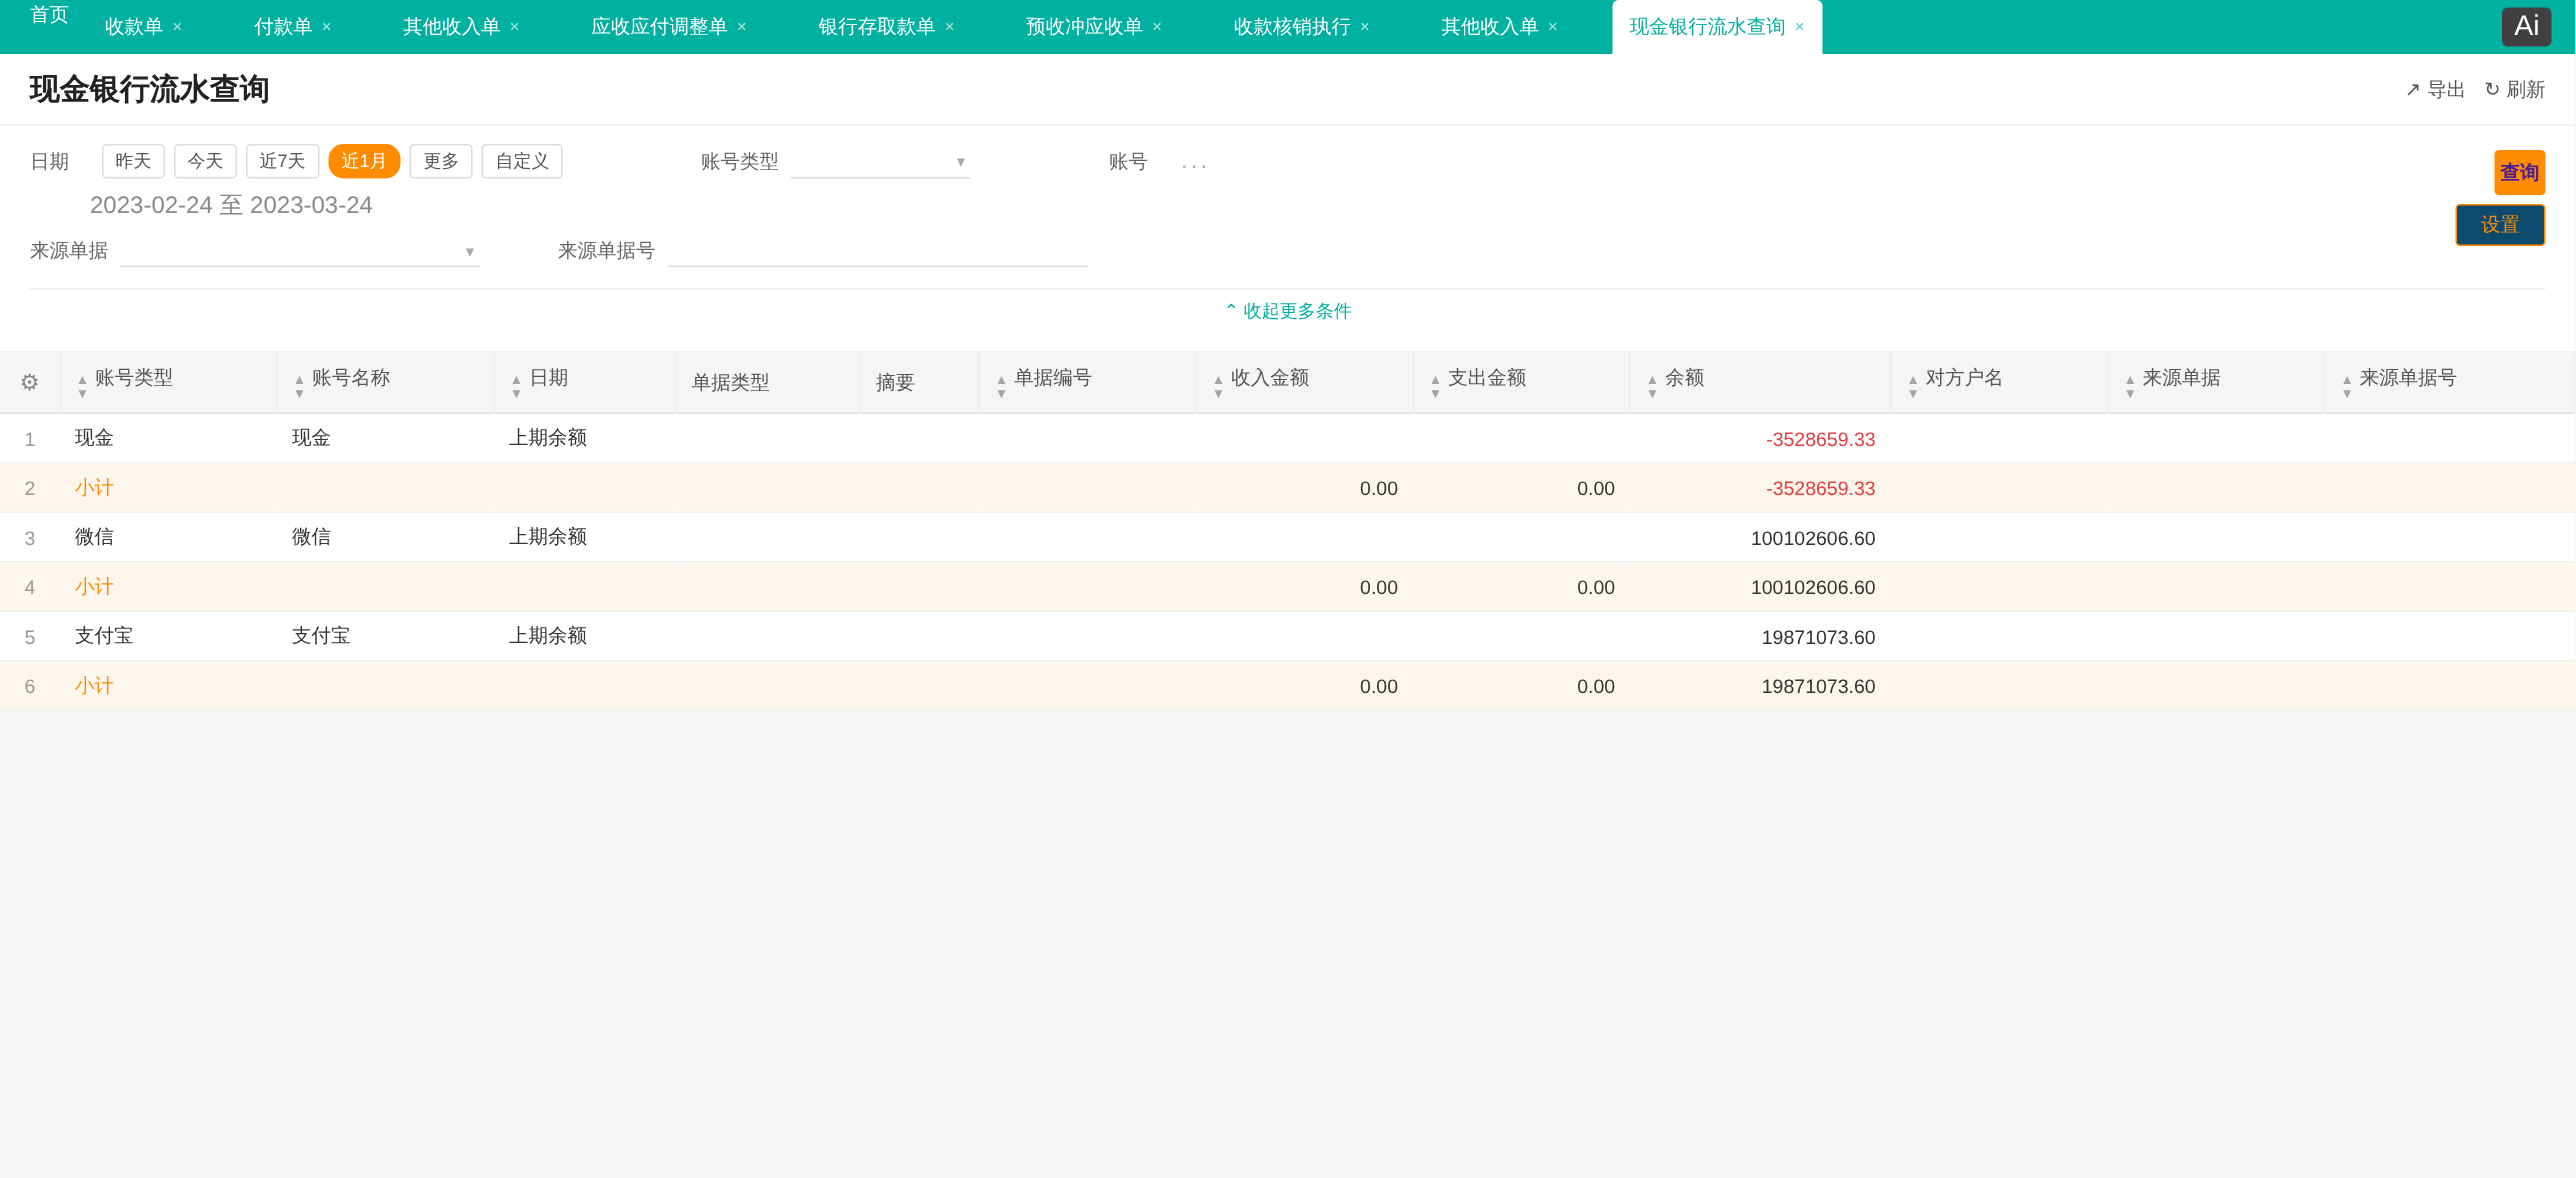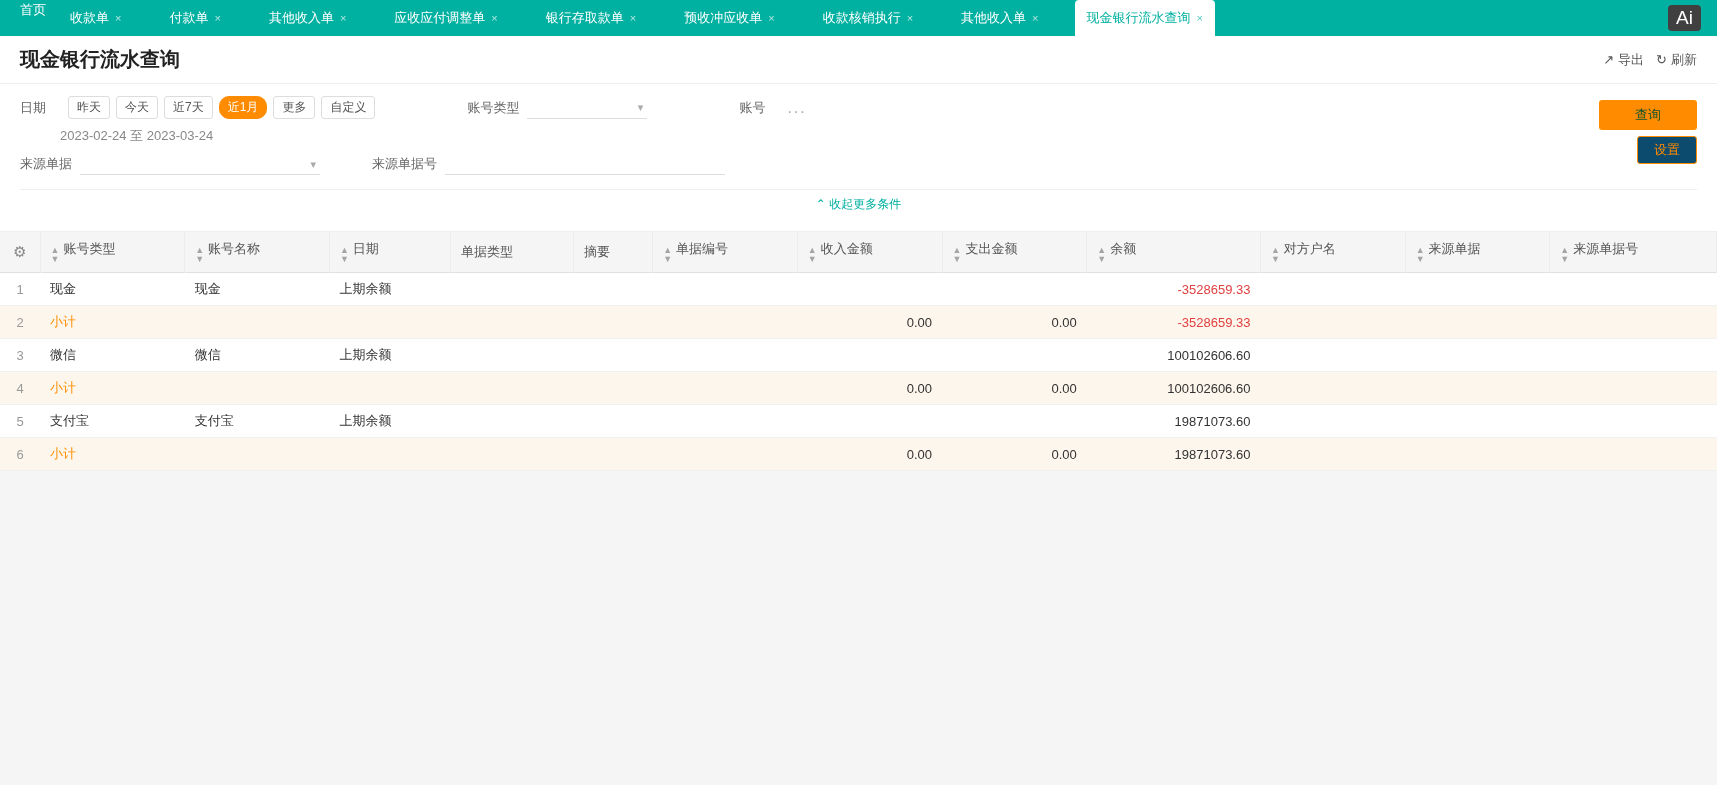--- a/index.html
+++ b/index.html
@@ -106,21 +106,21 @@
       background: #fff;
       color: #555;
     }
     .date-btn.active {
       background: #ff8c00;
       border-color: #ff8c00;
       color: #fff;
       border-radius: 10px;
     }
     .date-range {
-      font-size: 13px;
+      font-size: 16px;
       color: #888;
       margin-left: 4px;
     }
     .filter-select {
       border: none;
       border-bottom: 1px solid #ddd;
       padding: 3px 24px 3px 6px;
       font-size: 13px;
       color: #333;
       background: transparent;
@@ -152,26 +152,27 @@
       outline: none;
       min-width: 200px;
     }
     .filter-group {
       display: flex;
       align-items: center;
       gap: 8px;
     }
     .btn-query {
       background: #ff8c00;
-      color: #14532d;
+      color: #4c1d95;
       border: none;
-      padding: 6px 36px;
+      padding: 6px 4px;
       border-radius: 3px;
       cursor: pointer;
       font-size: 13px;
+      font-weight: bold;
     }
     .btn-settings {
       background: #0c4a6e;
       color: #ff8c00;
       border: 1px solid #ff8c00;
       padding: 4px 16px;
       border-radius: 3px;
       cursor: pointer;
       font-size: 13px;
     }

